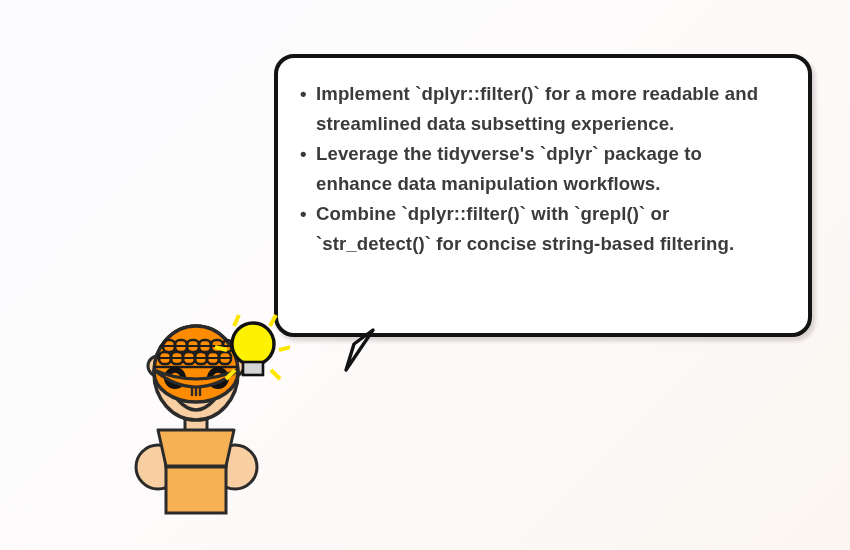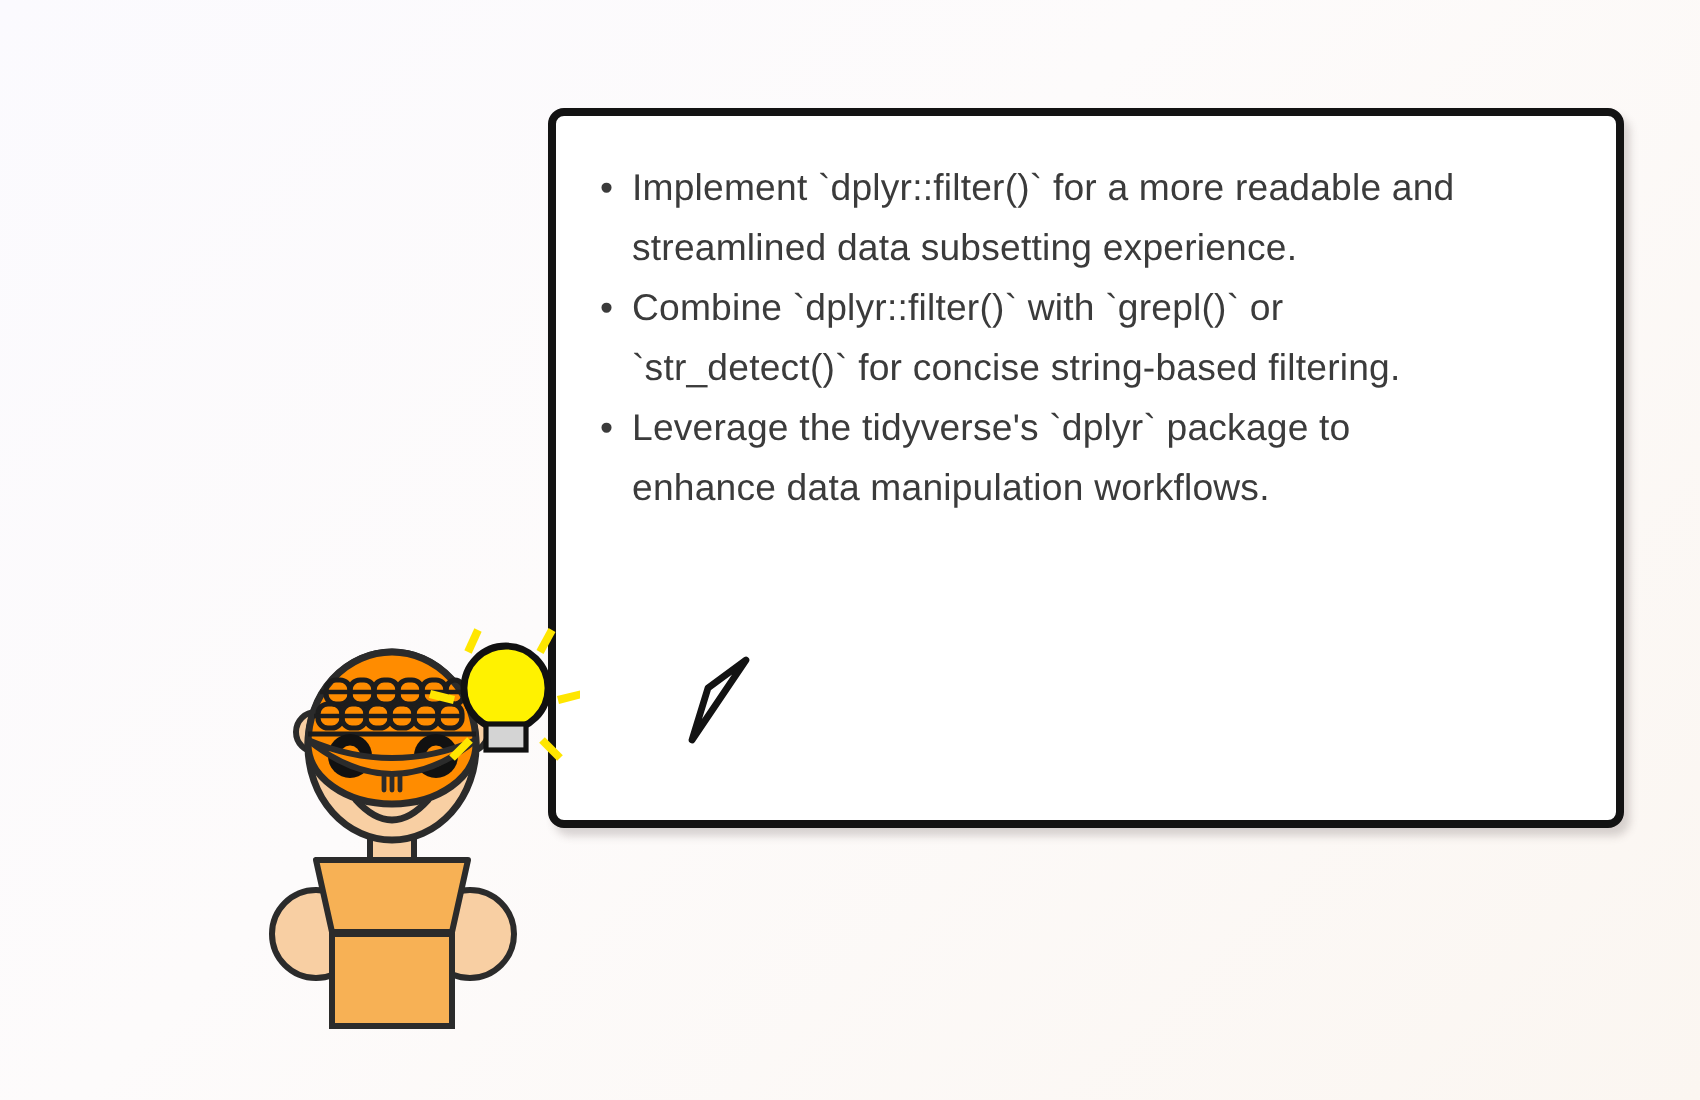--- a/index.html
+++ b/index.html
@@ -20,26 +20,27 @@
     height: 550px;
     background: linear-gradient(135deg, #fbfafe 0%, #fdfbfb 42%, #fbf6f1 100%);
   }
 
   
   .bubble {
     position: absolute;
     left: 274px;
     top: 54px;
     width: 538px;
-    height: 360px;
+    height: 283px;
     box-sizing: border-box;
     background: #ffffff;
     border: 4px solid #131313;
-    border-radius: 8px;
+    border-radius: 20px;
     box-shadow: 3px 4px 4px rgba(80,70,70,0.22);
+    font-weight: bold;
   }
   .bubble-inner {
     position: absolute;
     left: 22px;
     top: 21px;
     right: 18px;
   }
   .bullet-list {
     margin: 0;
     padding: 0;
@@ -85,24 +86,24 @@
 </head>
 <body>
 
 <div id="scene">
 
   <div class="bubble">
     <div class="bubble-inner">
       <ul class="bullet-list">
         <li class="bullet-item">Implement `dplyr::filter()` for a more readable and
 streamlined data subsetting experience.</li>
+        <li class="bullet-item">Leverage the tidyverse's `dplyr` package to
+enhance data manipulation workflows.</li>
         <li class="bullet-item">Combine `dplyr::filter()` with `grepl()` or
 `str_detect()` for concise string-based filtering.</li>
-        <li class="bullet-item">Leverage the tidyverse's `dplyr` package to
-enhance data manipulation workflows.</li>
       </ul>
     </div>
   </div>
 
   <svg class="bubble-tail" viewBox="0 0 56 46">
     <polygon points="41,4 14,44 22,18" fill="#ffffff" stroke="#131313" stroke-width="3.4" stroke-linejoin="round"></polygon>
   </svg>
 
   <svg class="character" viewBox="0 0 160 230">
 

